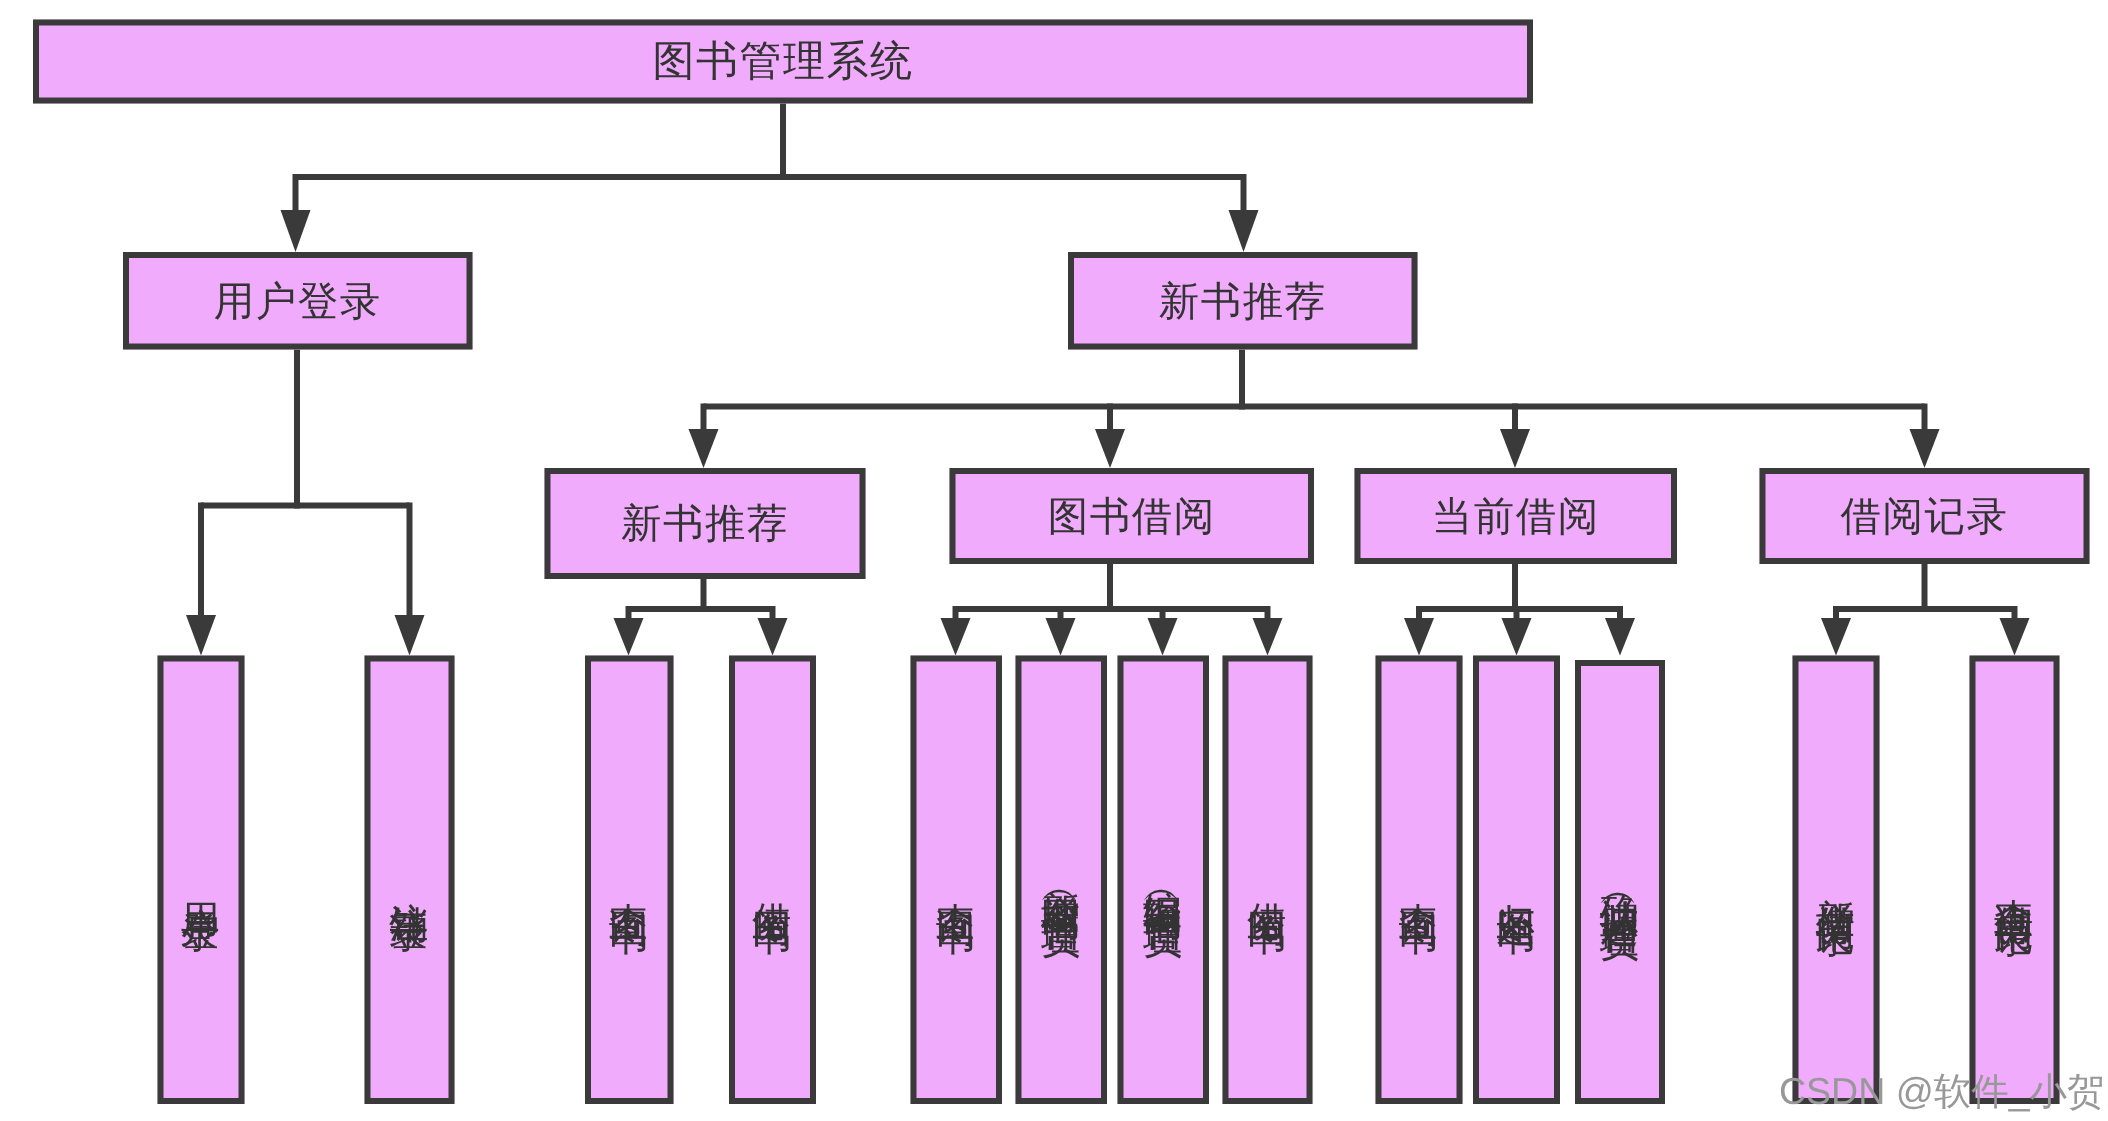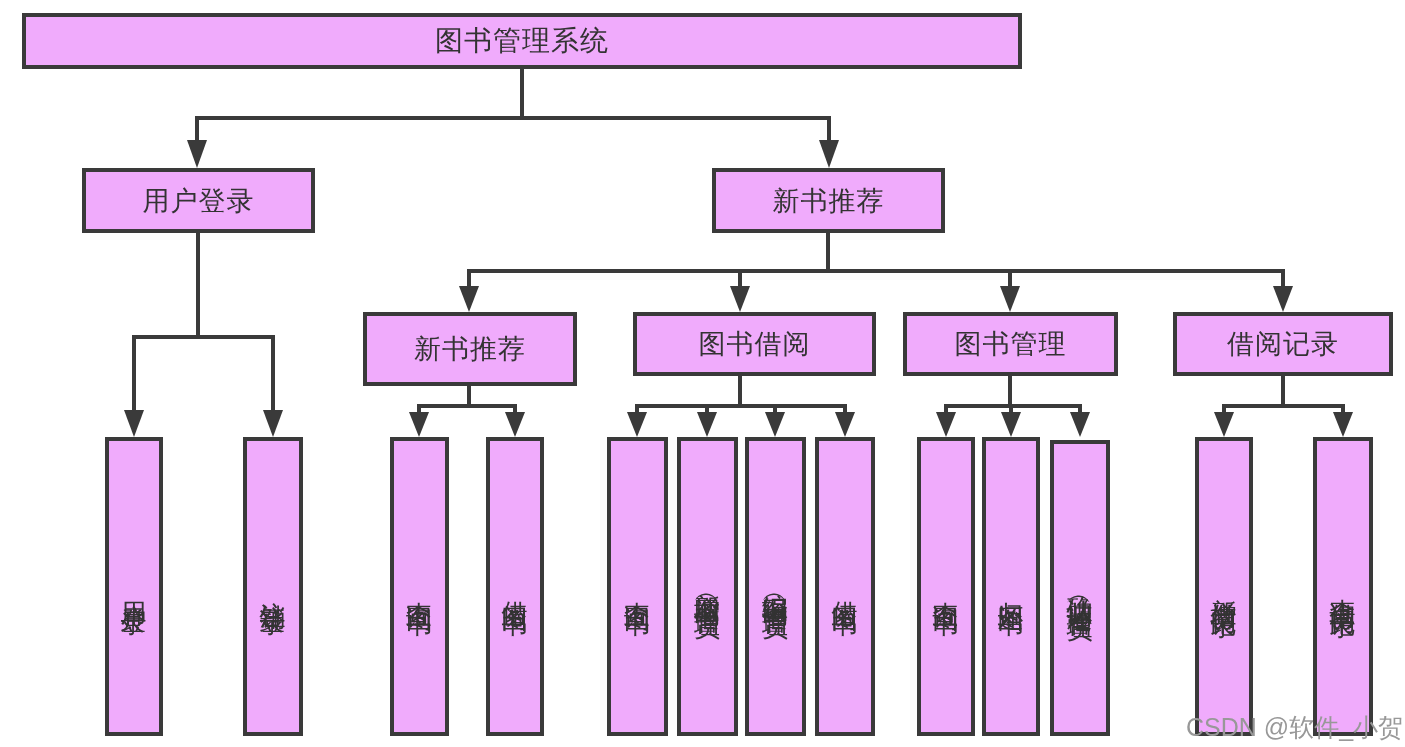--- a/index.html
+++ b/index.html
@@ -146,21 +146,21 @@
     <span>新书推荐</span>
   </div>
 
   <div class="box hbox" style="left:363px;top:312px;width:214px;height:74px;">
     <span>新书推荐</span>
   </div>
   <div class="box hbox" style="left:633px;top:312px;width:243px;height:64px;">
     <span>图书借阅</span>
   </div>
   <div class="box hbox" style="left:903px;top:312px;width:215px;height:64px;">
-    <span>图书管理</span>
+    <span>当前借阅</span>
   </div>
   <div class="box hbox" style="left:1173px;top:312px;width:220px;height:64px;">
     <span>借阅记录</span>
   </div>
 
   <div class="box vbox" style="left:105px;top:437px;width:58px;height:299px;">
     <span>用户登录</span>
   </div>
   <div class="box vbox" style="left:243px;top:437px;width:60px;height:299px;">
     <span>注销登录</span>

